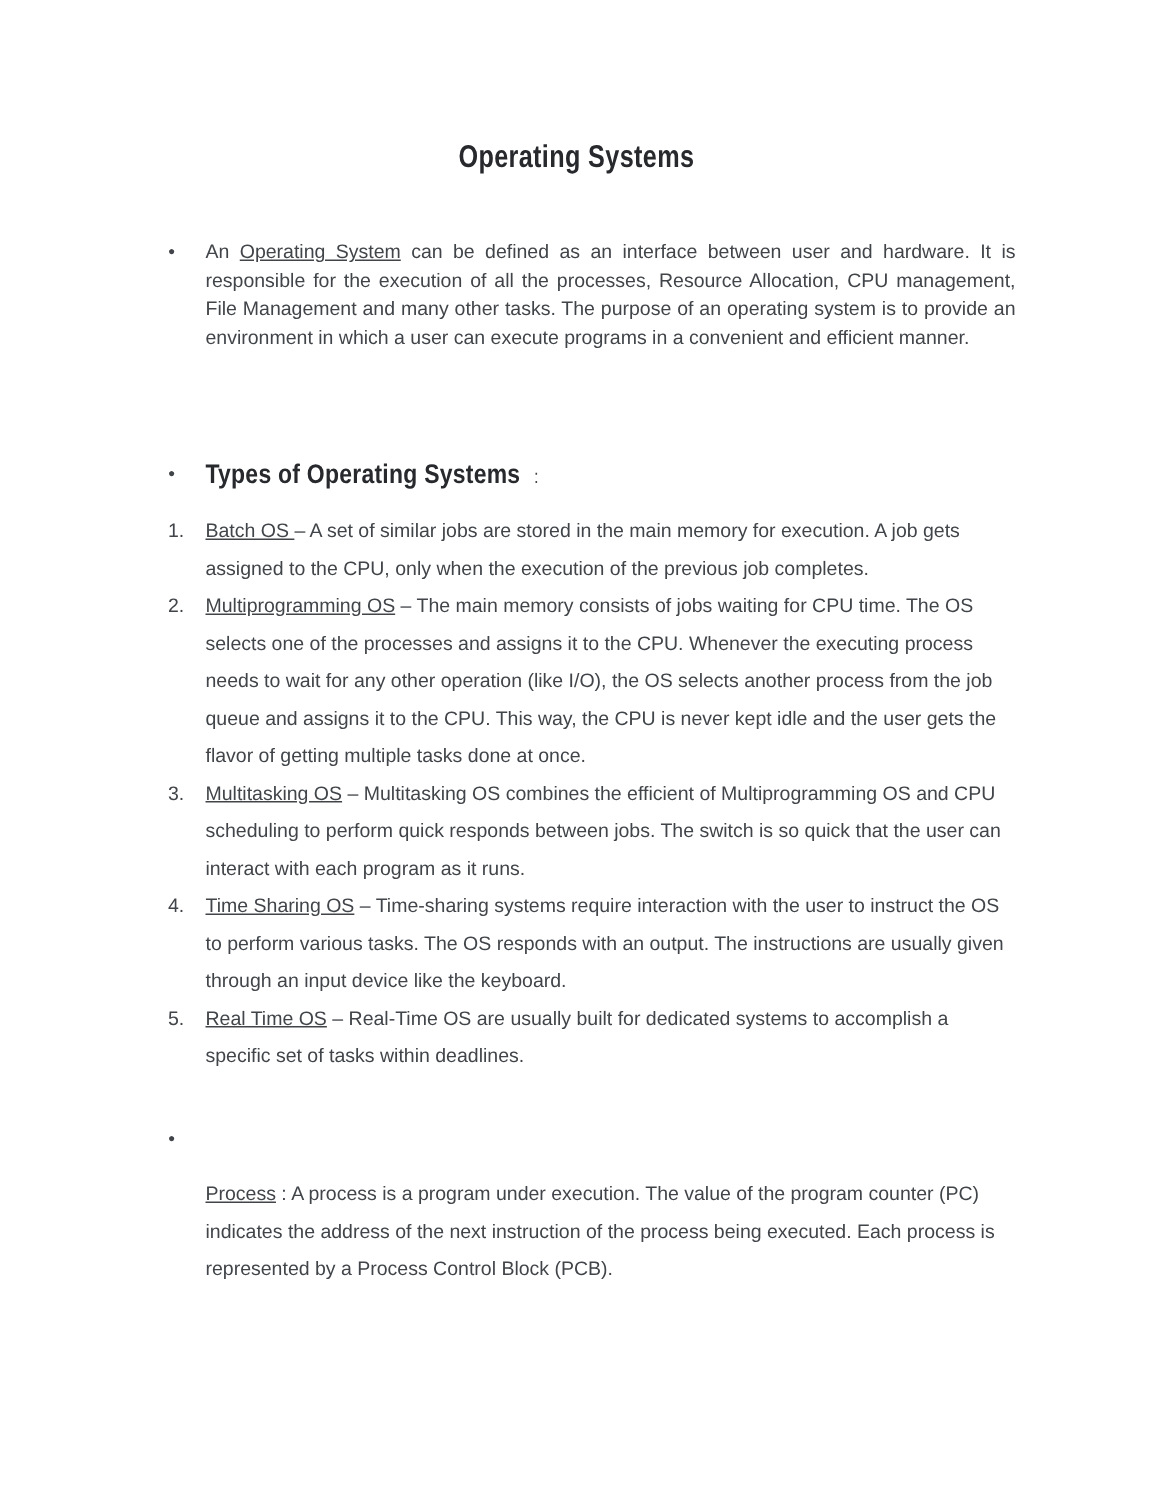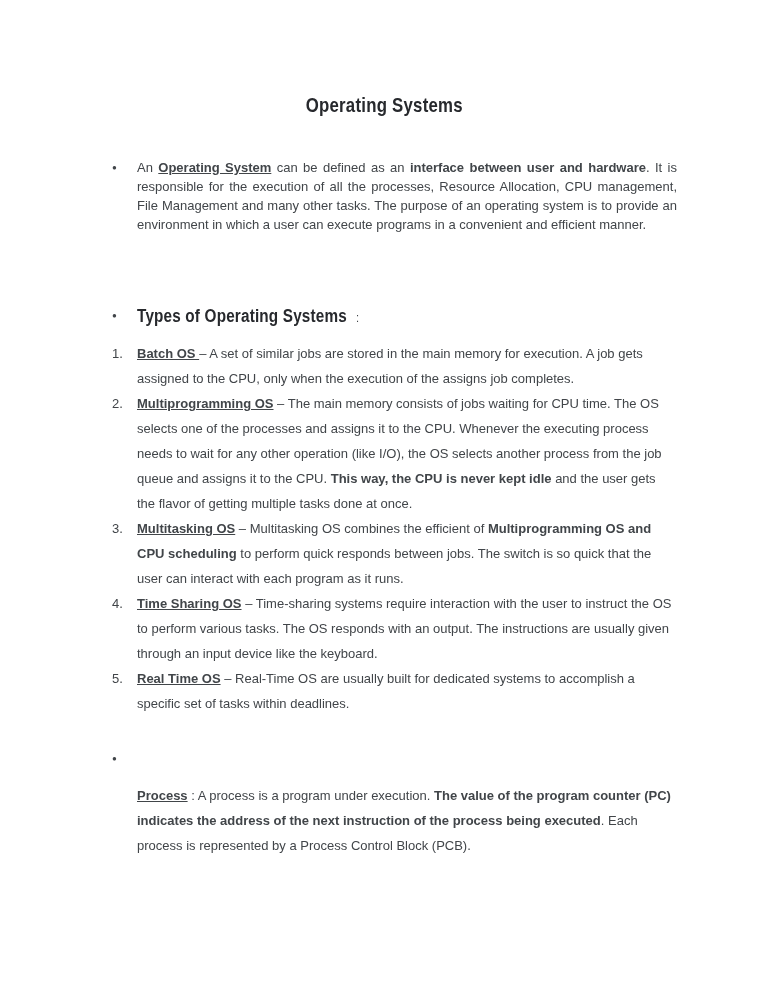--- a/index.html
+++ b/index.html
@@ -6,21 +6,21 @@
   .page {
     position: relative;
     width: 768px;
     height: 885px;
     background: #ffffff;
     font-family: "Liberation Sans", sans-serif;
     font-size: 13px;
     color: #414549;
     overflow: hidden;
   }
-  .b { font-weight: 700; }
+  .b { font-weight: 400; }
   .u { text-decoration: underline; }
 
   .title-wrap {
     position: absolute;
     top: 92px; left: 0; right: 0;
     text-align: center;
     line-height: 26px;
   }
   .title-text {
     display: inline-block;
@@ -125,21 +125,21 @@
     <span class="marker">●</span>
     <span class="h-group">
       <span class="h-text">Types of Operating Systems</span>
       <span class="h-colon">:</span>
     </span>
   </div>
 
   <div class="list-block">
     <div class="li-row">
       <span class="num">1.</span>
-      <p class="rich"><span class="b u">Batch OS </span><span>– A set of similar jobs are stored in the main memory for execution. A job gets assigned to the CPU, only when the execution of the assigns job completes.</span></p>
+      <p class="rich"><span class="b u">Batch OS </span><span>– A set of similar jobs are stored in the main memory for execution. A job gets assigned to the CPU, only when the execution of the previous job completes.</span></p>
     </div>
     <div class="li-row">
       <span class="num">2.</span>
       <p class="rich"><span class="b u">Multiprogramming OS</span><span> – The main memory consists of jobs waiting for CPU time. The OS selects one of the processes and assigns it to the CPU. Whenever the executing process needs to wait for any other operation (like I/O), the OS selects another process from the job queue and assigns it to the CPU. </span><span class="b">This way, the CPU is never kept idle</span><span> and the user gets the flavor of getting multiple tasks done at once.</span></p>
     </div>
     <div class="li-row">
       <span class="num">3.</span>
       <p class="rich"><span class="b u">Multitasking OS</span><span> – Multitasking OS combines the efficient of </span><span class="b">Multiprogramming OS and CPU scheduling</span><span> to perform quick responds between jobs. The switch is so quick that the user can interact with each program as it runs.</span></p>
     </div>
     <div class="li-row">

